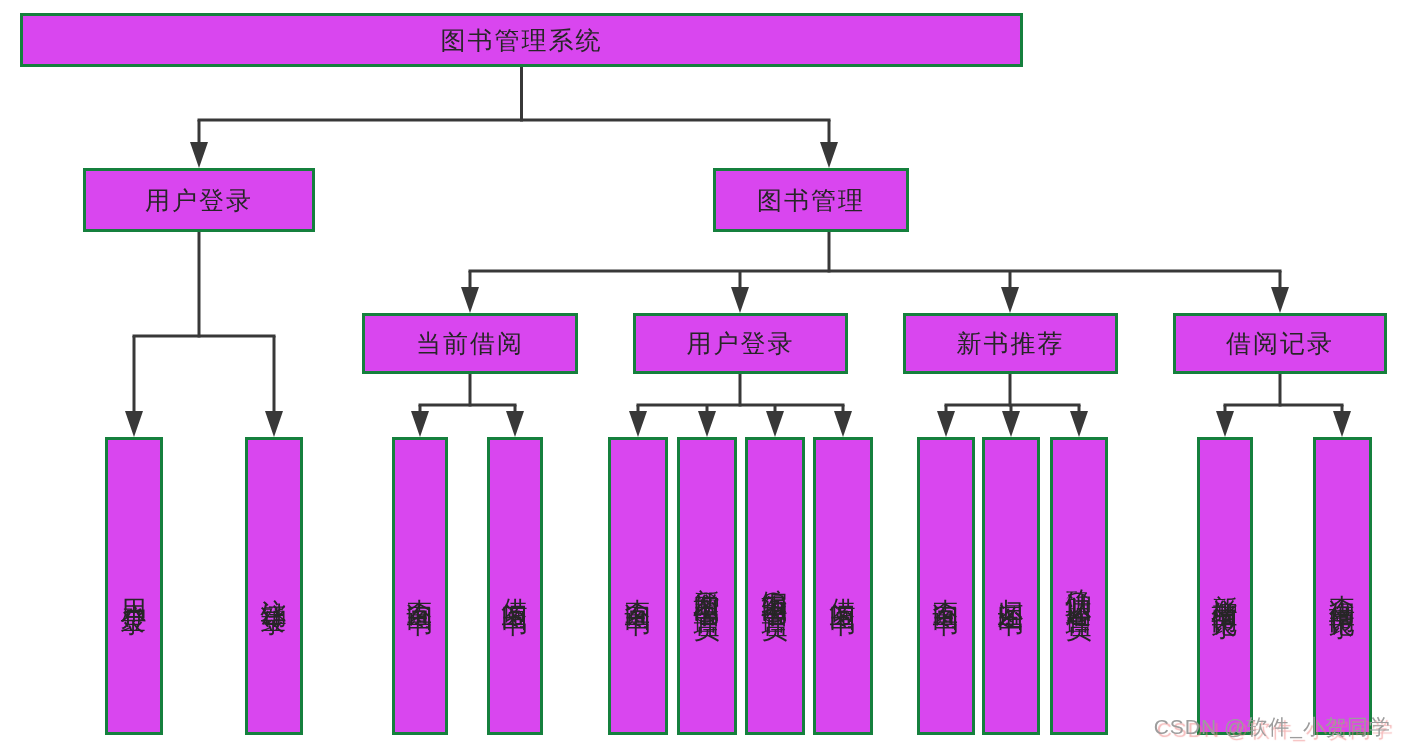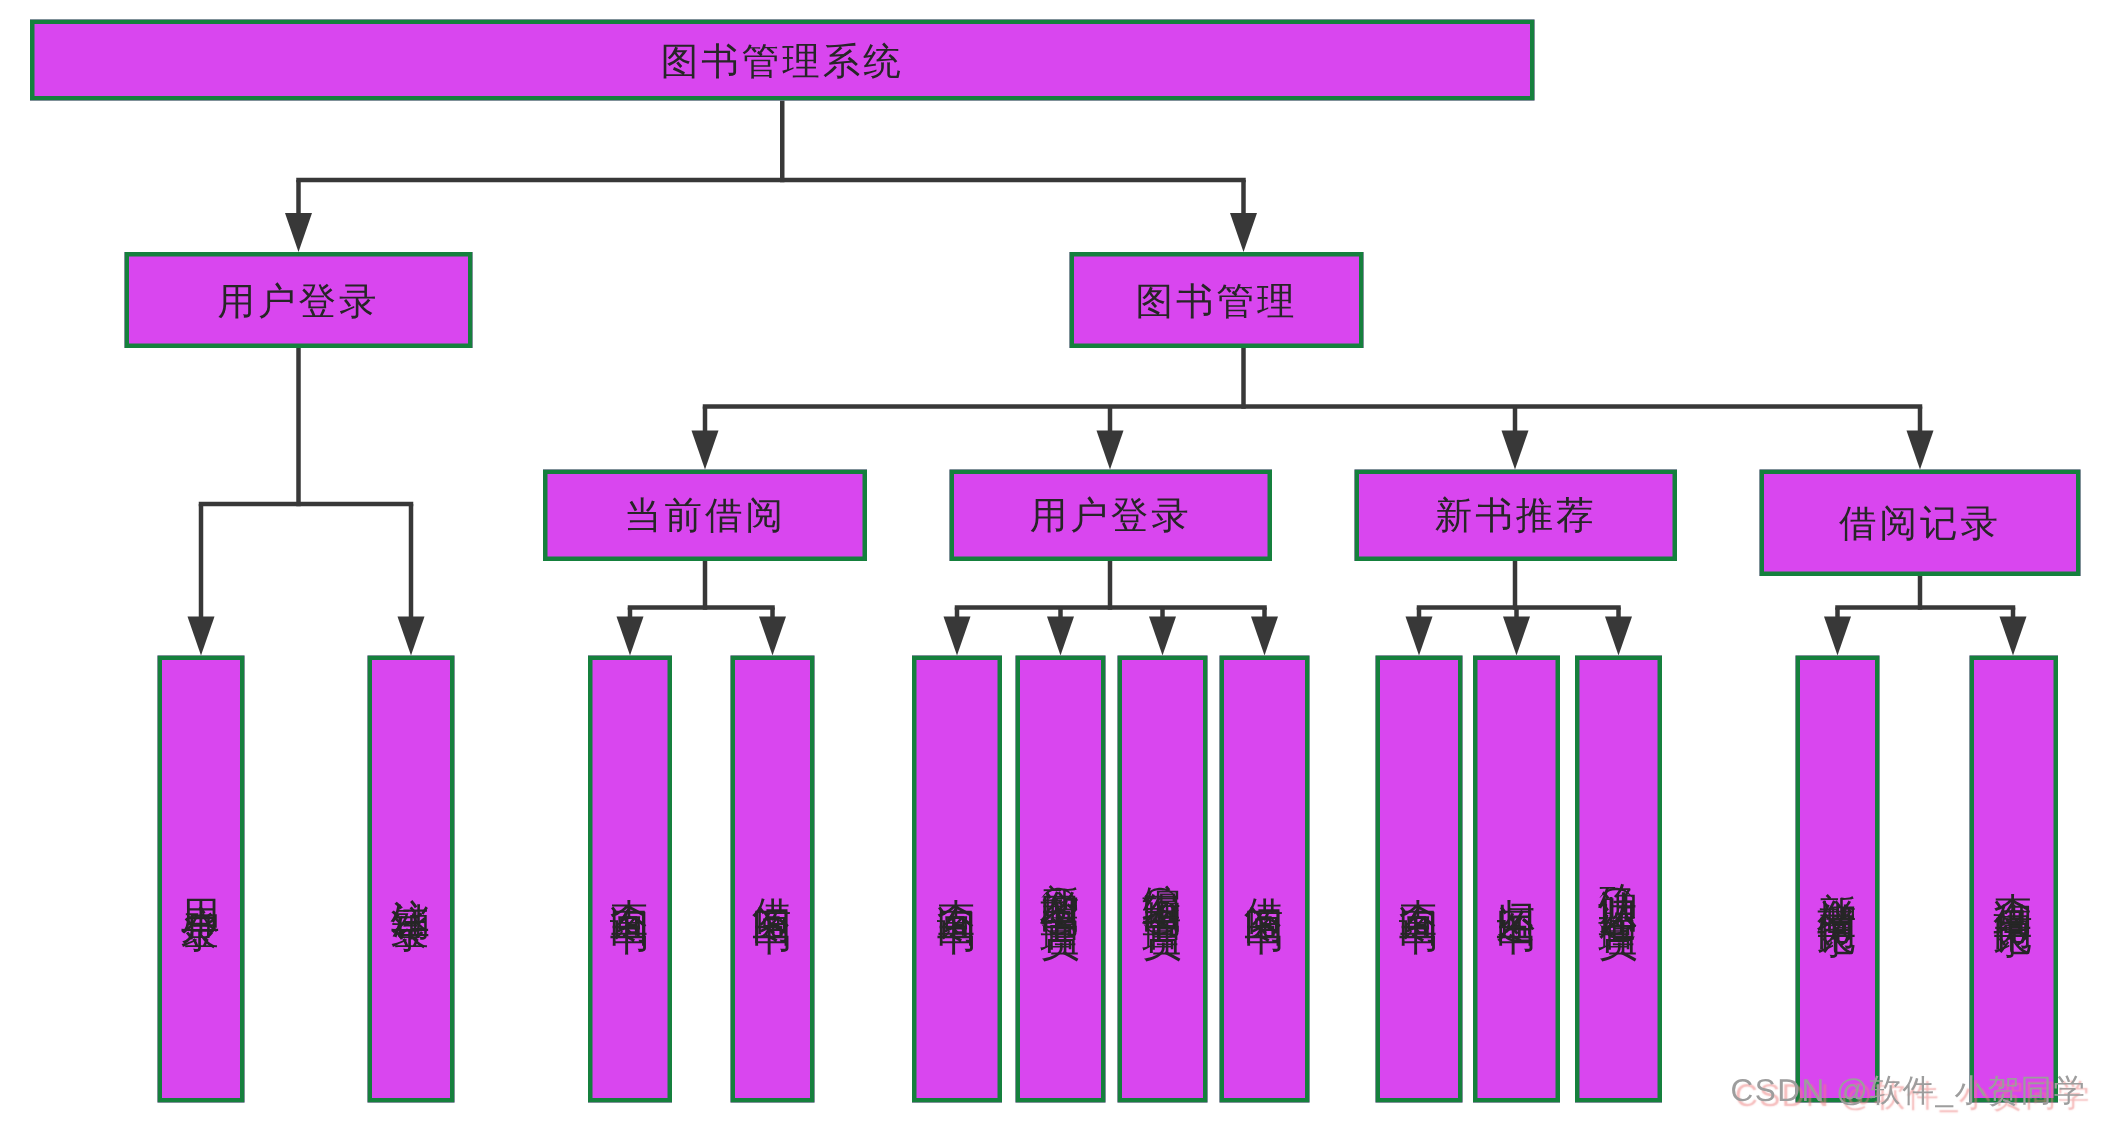--- a/index.html
+++ b/index.html
@@ -118,21 +118,21 @@
   </svg>
 
   <div class="node hnode" style="left:20px;top:13px;width:1003px;height:54px">图书管理系统</div>
 
   <div class="node hnode" style="left:83px;top:168px;width:232px;height:64px">用户登录</div>
   <div class="node hnode" style="left:713px;top:168px;width:196px;height:64px">图书管理</div>
 
   <div class="node hnode" style="left:362px;top:313px;width:216px;height:61px">当前借阅</div>
   <div class="node hnode" style="left:633px;top:313px;width:215px;height:61px">用户登录</div>
   <div class="node hnode" style="left:903px;top:313px;width:215px;height:61px">新书推荐</div>
-  <div class="node hnode" style="left:1173px;top:313px;width:214px;height:71px">借阅记录</div>
+  <div class="node hnode" style="left:1173px;top:313px;width:214px;height:61px">借阅记录</div>
 
   <div class="node leaf" style="left:105px;top:437px;width:58px;height:298px">用户登录</div>
   <div class="node leaf" style="left:245px;top:437px;width:58px;height:298px">注销登录</div>
 
   <div class="node leaf" style="left:392px;top:437px;width:56px;height:298px">查询图书</div>
   <div class="node leaf" style="left:487px;top:437px;width:56px;height:298px">借阅图书</div>
 
   <div class="node leaf" style="left:608px;top:437px;width:60px;height:298px">查询图书</div>
   <div class="node leaf" style="left:677px;top:437px;width:60px;height:298px">新增图书（管理员）</div>
   <div class="node leaf" style="left:745px;top:437px;width:60px;height:298px">编辑图书（管理员）</div>

